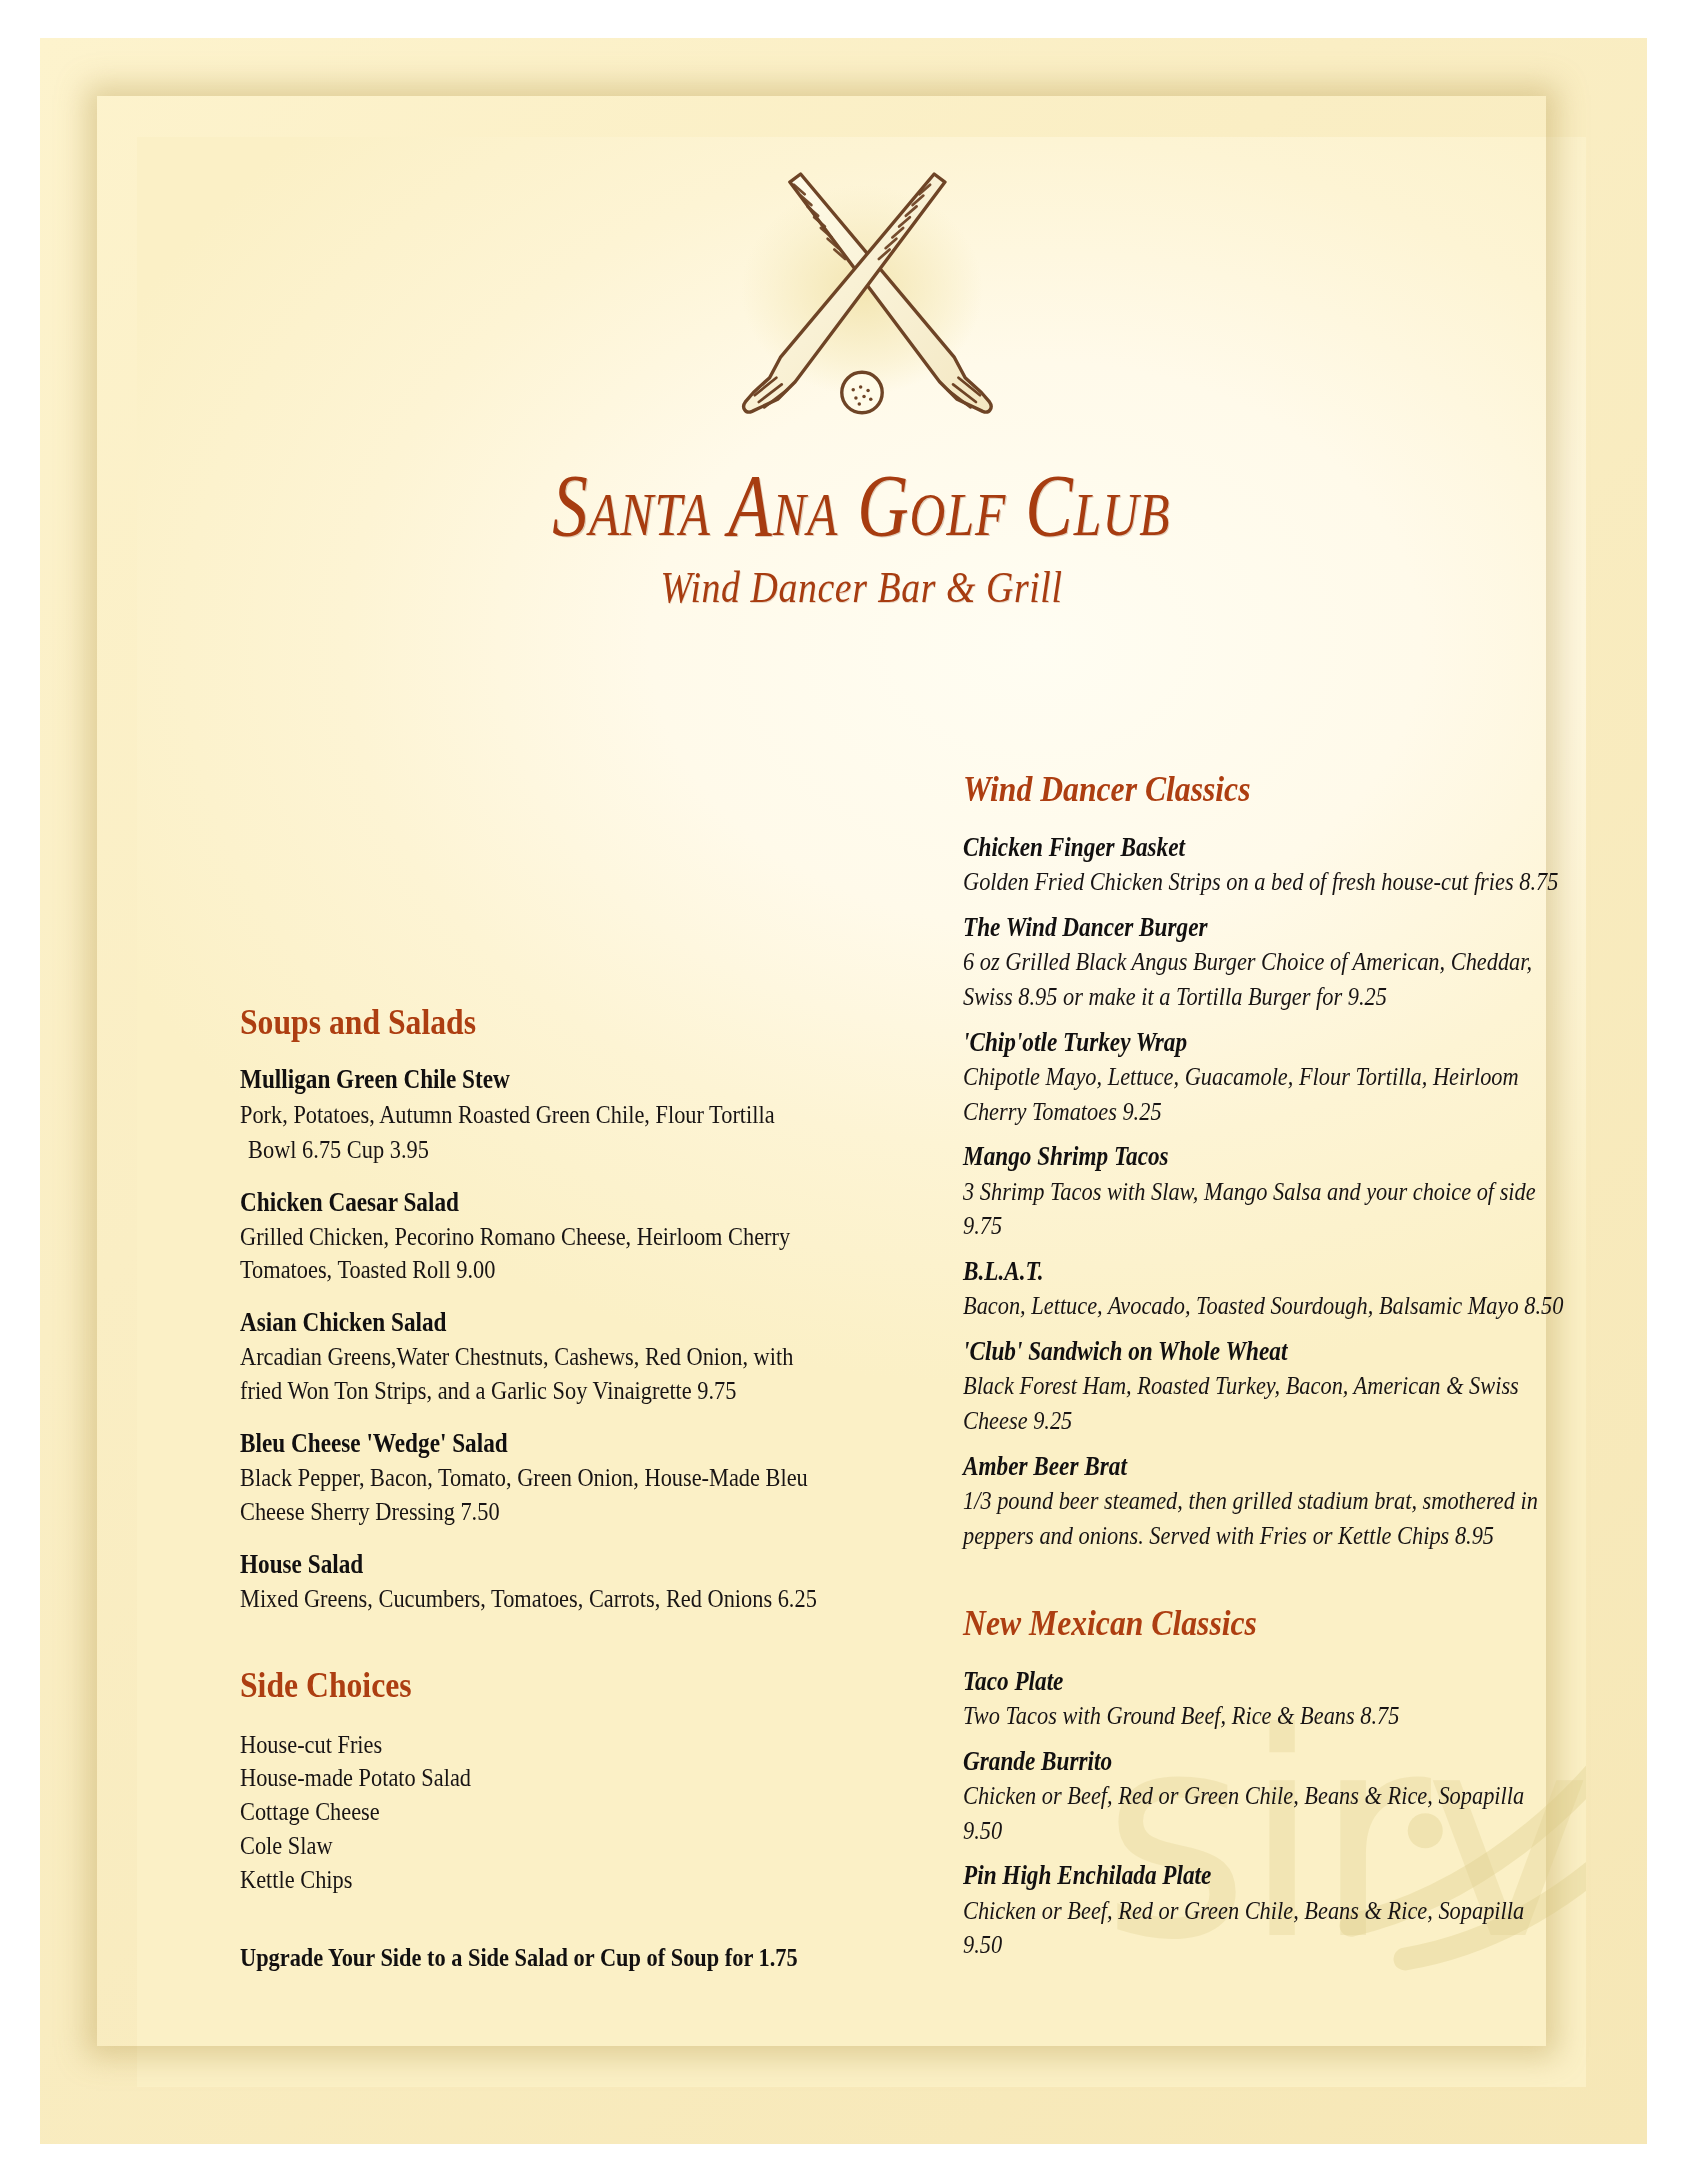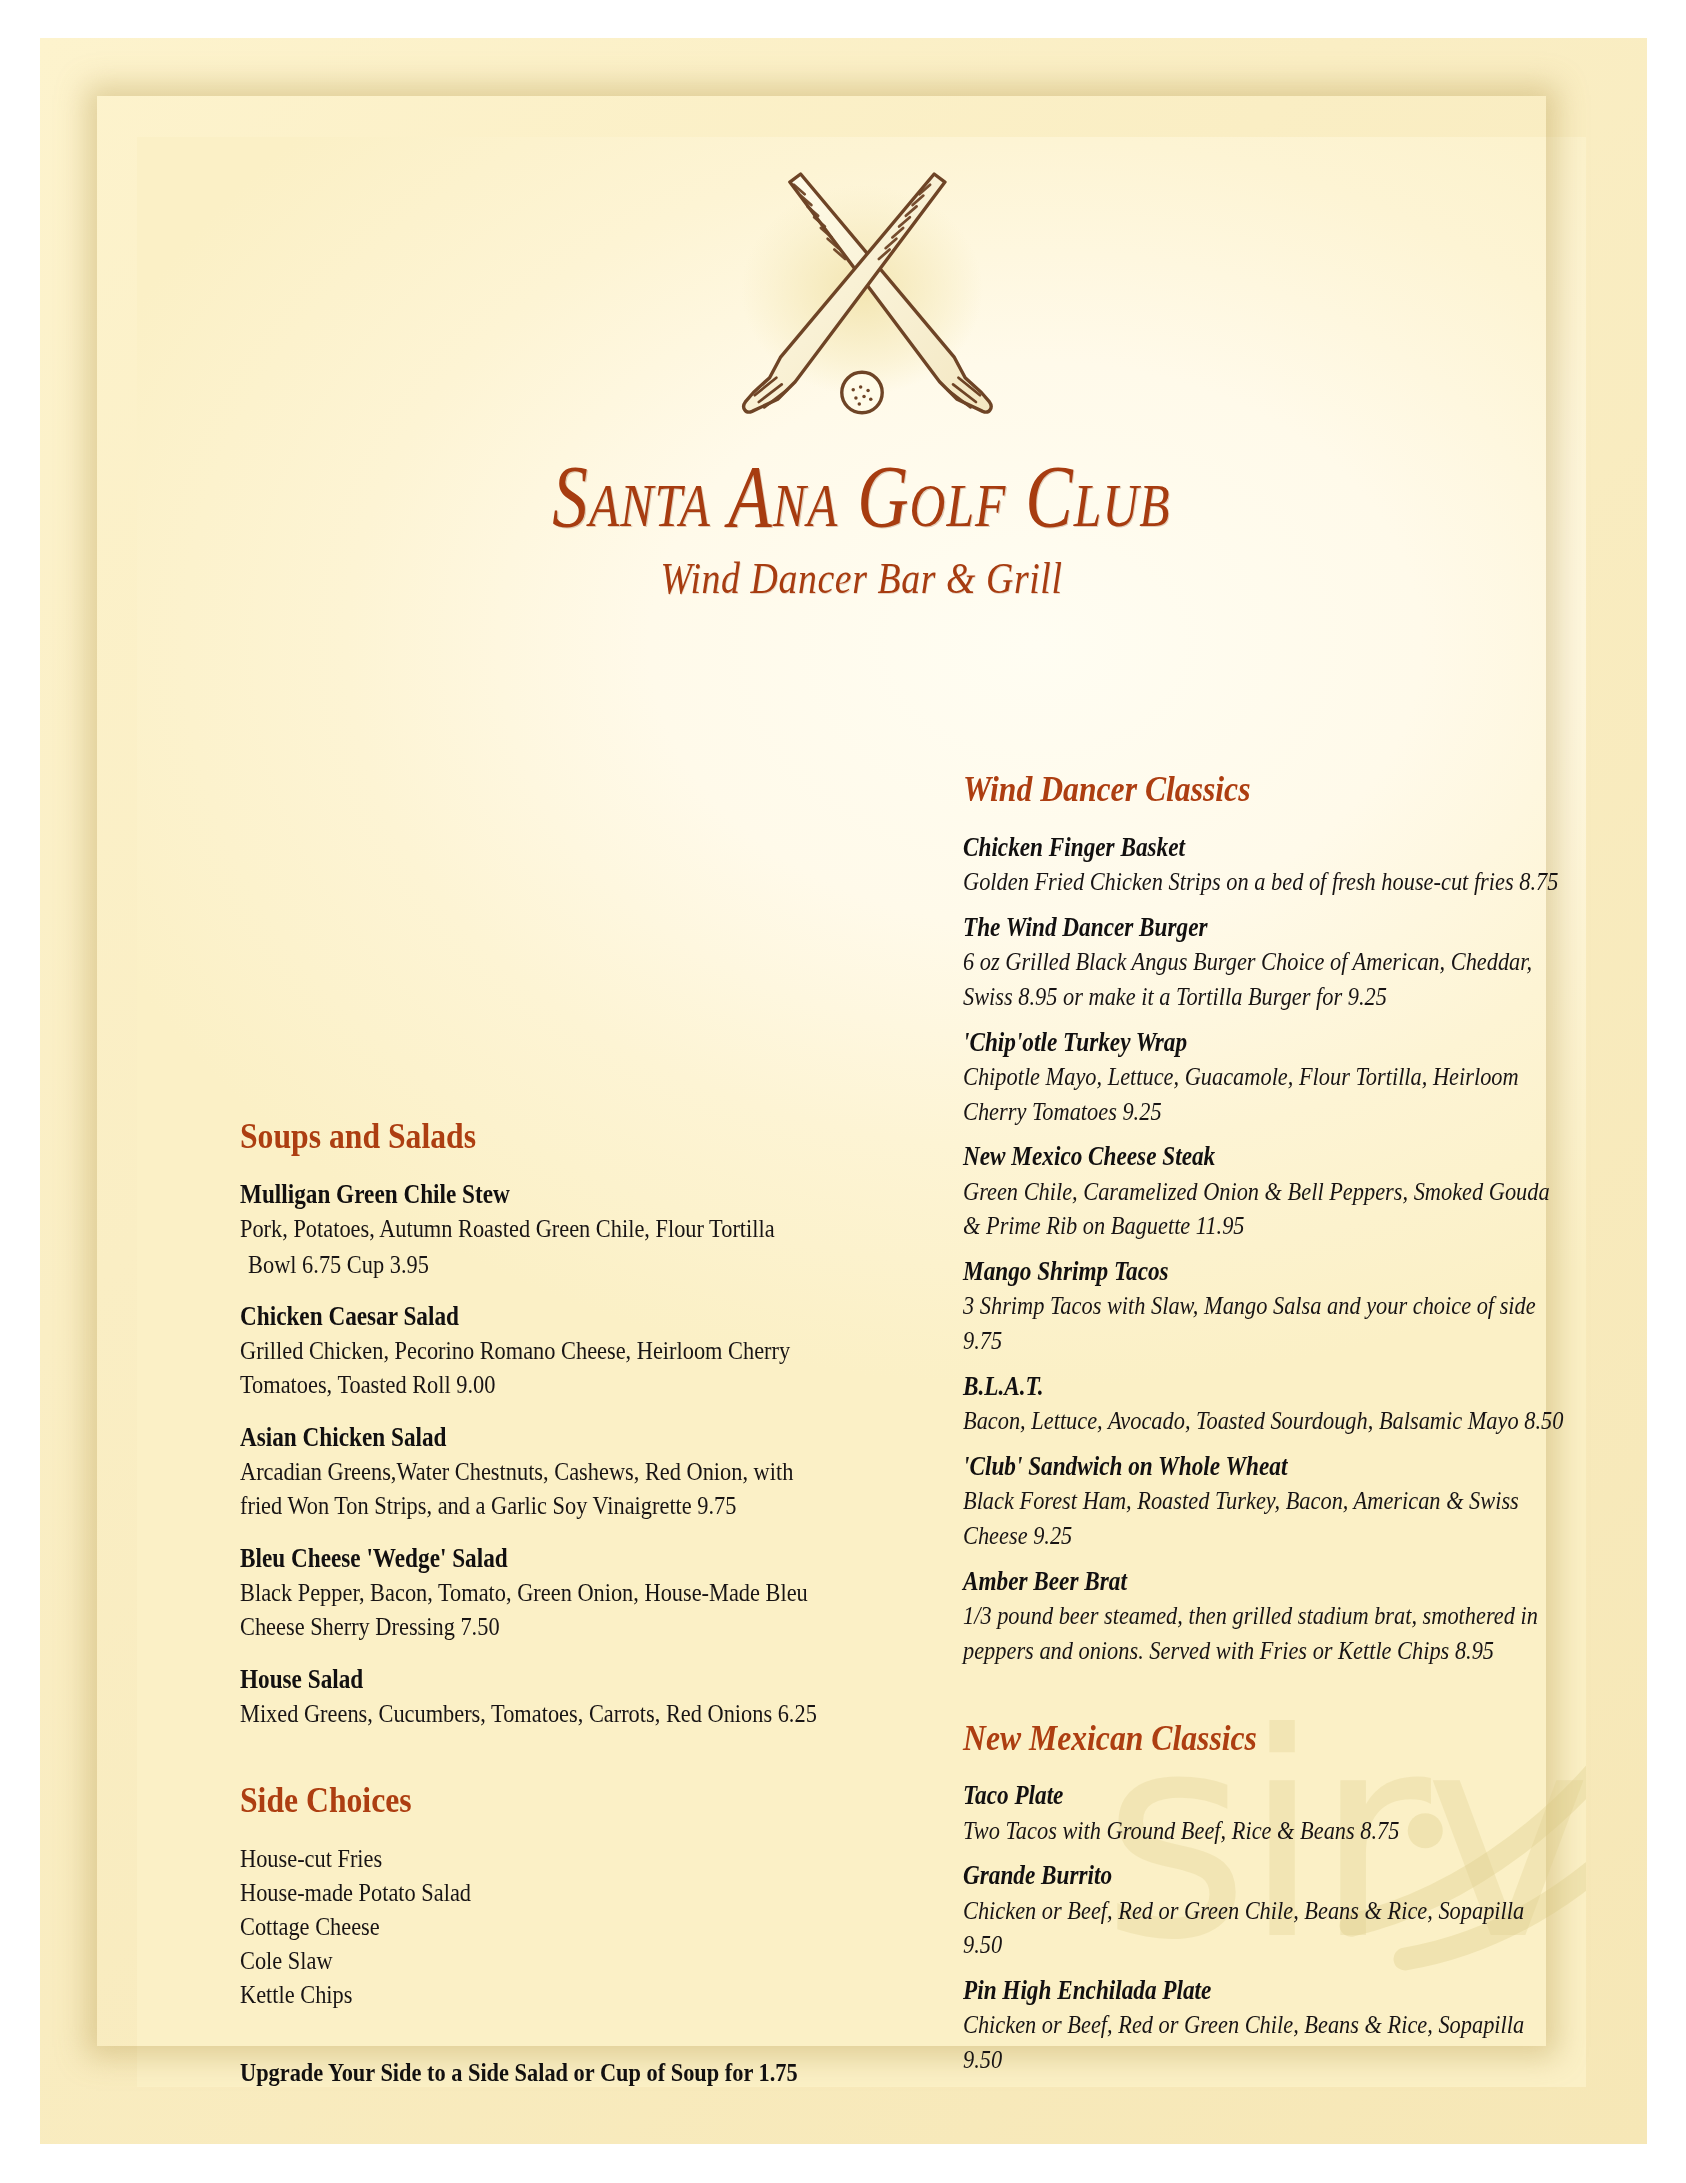--- a/index.html
+++ b/index.html
@@ -98,21 +98,21 @@
     height: 270px;
     margin-top: 17.5px;
     background: radial-gradient(ellipse 155px 135px at 50% 50%, rgba(243,229,176,0.95) 0%, rgba(248,238,199,0.55) 55%, rgba(255,252,238,0) 78%);
   }
   #logo-svg { position: absolute; left: 0; top: 0; }
 
   
   #title-block {
     position: absolute;
     left: 0;
-    top: 315px;
+    top: 324px;
     width: 1449px;
     text-align: center;
     z-index: 2;
   }
   #restaurant-name {
     font-family: "Liberation Serif", "DejaVu Serif", serif;
     font-style: italic;
     font-weight: 400;
     font-size: 89px;
     line-height: 1.0;
@@ -363,24 +363,20 @@
           </div>
           <div class="item">
             <div class="item-name">The Wind Dancer Burger</div>
             <div class="item-desc">6 oz Grilled Black Angus Burger Choice of American, Cheddar, Swiss 8.95  or make it a Tortilla Burger for 9.25</div>
           </div>
           <div class="item">
             <div class="item-name">'Chip'otle Turkey Wrap</div>
             <div class="item-desc">Chipotle Mayo, Lettuce, Guacamole, Flour Tortilla, Heirloom Cherry Tomatoes 9.25</div>
           </div>
           <div class="item">
-            <div class="item-name">New Mexico Cheese Steak</div>
-            <div class="item-desc">Green Chile, Caramelized Onion &amp; Bell Peppers, Smoked Gouda &amp; Prime Rib on Baguette 11.95</div>
-          </div>
-          <div class="item">
             <div class="item-name">Mango Shrimp Tacos</div>
             <div class="item-desc">3 Shrimp Tacos with Slaw, Mango Salsa and your choice of side 9.75</div>
           </div>
           <div class="item">
             <div class="item-name">B.L.A.T.</div>
             <div class="item-desc">Bacon, Lettuce, Avocado, Toasted Sourdough, Balsamic Mayo 8.50</div>
           </div>
           <div class="item">
             <div class="item-name">'Club' Sandwich on Whole Wheat</div>
             <div class="item-desc">Black Forest Ham, Roasted Turkey, Bacon, American &amp; Swiss Cheese 9.25</div>

